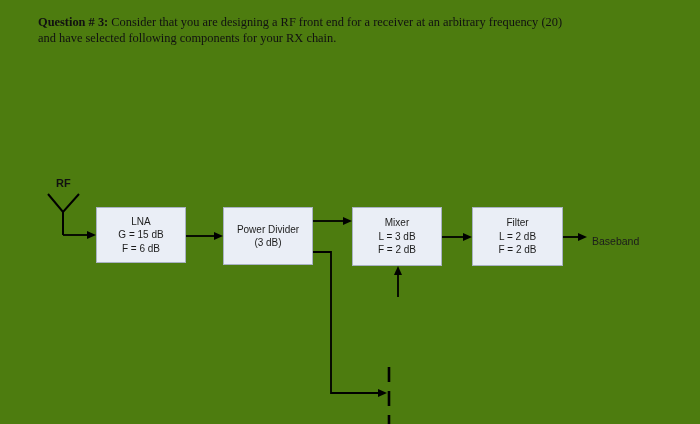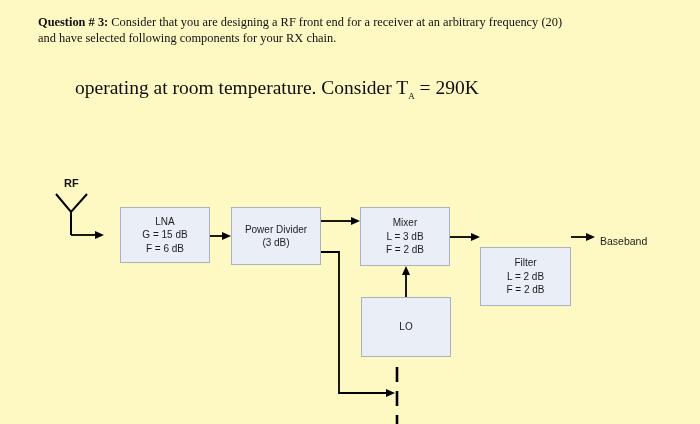--- a/index.html
+++ b/index.html
@@ -1,50 +1,50 @@
 <!DOCTYPE html>
 <html><head>
 <meta charset="utf-8">
 <style>
   html,body{margin:0;padding:0;background:#fff;}
   #page{
-    position:relative;width:700px;height:424px;background:#fef9c3;overflow:hidden;
+    position:relative;width:700px;height:424px;background:#4d7c0f;overflow:hidden;
     font-family:"Liberation Serif", serif;color:#111;
   }
   
   #qheader{
     position:absolute;left:38px;top:15px;width:645px;
     font-size:12.4px;line-height:15.5px;color:#111;
   }
   #qheader .qlabel{font-weight:bold;}
   
   #qitems{
     position:absolute;left:58px;top:76px;width:620px;
     font-size:19.5px;line-height:24px;color:#0d0d0d;
   }
   .qline{white-space:nowrap;}
   .qline .marker{display:inline-block;width:17px;}
   .qline.cont{padding-left:17px;}
   .tsub{font-size:9px;vertical-align:sub;}
   
-  #diagram{position:absolute;left:8px;top:0;width:596px;height:424px;}
+  #diagram{position:absolute;left:0;top:0;width:596px;height:424px;}
   svg{position:absolute;left:0;top:0;}
   .block{
     position:absolute;
     background:var(--blockfill,#eaeef6);
     border:1px solid var(--blockborder,#a9b2c3);
     display:flex;flex-direction:column;justify-content:center;align-items:center;
     font-family:"Liberation Sans", sans-serif;
     font-size:10px;line-height:13.5px;color:#1c1c1c;text-align:center;
     box-sizing:border-box;
   }
-  #blk-lna{left:96px;top:207px;width:90px;height:56px;margin-left:16px;}
+  #blk-lna{left:96px;top:207px;width:90px;height:56px;}
   #blk-pd{left:223px;top:207px;width:90px;height:58px;}
   #blk-mixer{left:352px;top:207px;width:90px;height:59px;}
-  #blk-filter{left:472px;top:207px;width:91px;height:59px;margin-top:40px;}
+  #blk-filter{left:472px;top:207px;width:91px;height:59px;}
   #blk-lo{left:353px;top:297px;width:90px;height:60px;}
   #rf-label{
     position:absolute;left:56px;top:177px;
     font-family:"Liberation Sans", sans-serif;font-weight:bold;
     font-size:11px;color:#111;
   }
   #baseband-label{
     position:absolute;left:592px;top:235px;
     font-family:"Liberation Sans", sans-serif;font-size:10.5px;color:#1c1c1c;text-align:right;
   }
@@ -53,21 +53,20 @@
 <body>
 
 <div id="page" style="--blockfill: #eaeef6; --blockborder: #a9b2c3;">
 
   <div id="qheader">
     <span class="qlabel">Question # 3:</span><span> Consider that you are designing a RF front end for a receiver at an arbitrary frequency (20)</span><br>
     <span>and have selected following components for your RX chain.</span>
   </div>
 
   <div id="qitems">
-    <div class="qline cont"><span>operating at room temperature. Consider T</span><sub class="tsub">A</sub><span> = 290K</span></div>
   </div>
 
   <div id="diagram">
 
     <svg width="700" height="424" viewBox="0 0 700 424">
 
       <g stroke="#000" stroke-width="2" fill="none">
         <polyline points="48,194 63,212 79,194"></polyline>
         <line x1="63" y1="212" x2="63" y2="235"></line>
       </g>
@@ -128,20 +127,17 @@
       <div>L = 3 dB</div>
       <div>F = 2 dB</div>
     </div>
 
     <div class="block" id="blk-filter">
       <div>Filter</div>
       <div>L = 2 dB</div>
       <div>F = 2 dB</div>
     </div>
 
-    <div class="block" id="blk-lo">
-      <div>LO</div>
-    </div>
 
     <div id="baseband-label">Baseband</div>
   </div>
 
 </div>
 
 </body></html>

